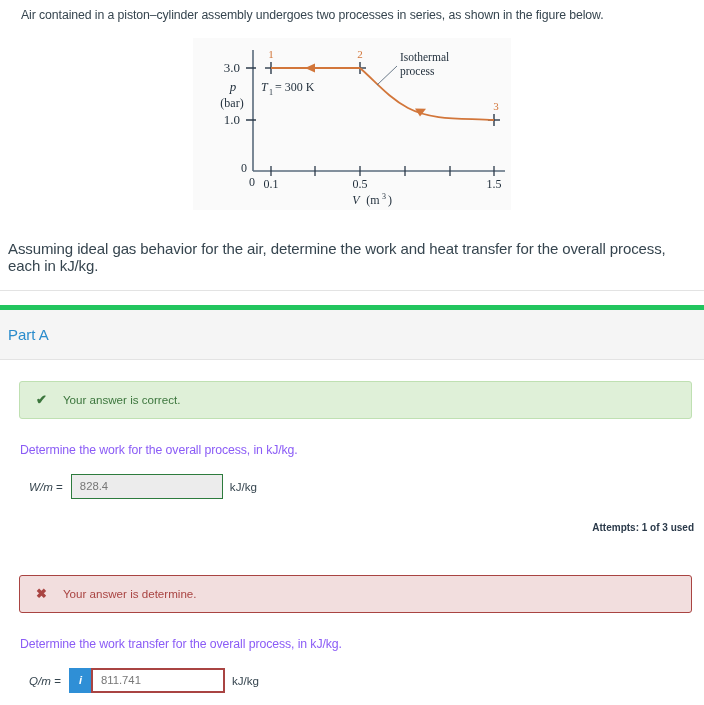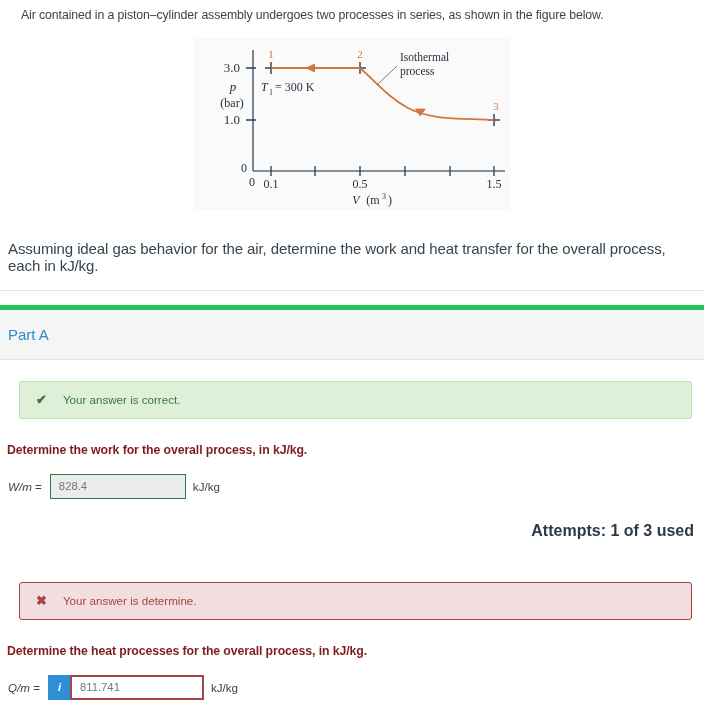--- a/index.html
+++ b/index.html
@@ -81,29 +81,28 @@
     border: 1px solid #a94442;
     color: #a94442;
     margin: 21px 12px 0 19px;
   }
   .alert-icon { font-size: 13px; margin-right: 16px; font-weight: bold; }
   .alert-text { font-size: 11.6px; }
 
   
   .prompt {
     font-size: 12.3px;
-    color: #7f1d1d;
-    padding: 24px 8px 0 7px;
+    color: #8b5cf6;
+    padding: 24px 8px 0 20px;
     letter-spacing: -0.1px;
-    font-weight: bold;
   }
   .answer-row {
     display: flex;
     align-items: center;
-    padding: 17px 8px 0 8px;
+    padding: 17px 8px 0 29px;
   }
   .var-label {
     font-size: 11.6px;
     color: #36454f;
     margin-right: 8px;
     white-space: nowrap;
   }
   .var-label i { font-style: italic; }
 
   .info-badge {
@@ -125,36 +124,36 @@
     width: 128px;
     font-size: 11.3px;
     padding: 0 8px;
     color: #777777;
     font-family: "Liberation Sans", sans-serif;
     outline: none;
   }
   .ans-input.correct {
     border: 1px solid #2d7b3d;
     background: #ececec;
-    width: 136px;
+    width: 152px;
   }
   .ans-input.incorrect {
     border: 2px solid #a94442;
     background: #ffffff;
     width: 134px;
   }
   .unit {
     font-size: 11.6px;
     color: #36454f;
     margin-left: 7px;
   }
 
   .attempts {
     text-align: right;
-    font-size: 16px;
+    font-size: 10px;
     font-weight: bold;
     color: #2b3a4a;
     padding: 23px 10px 0 0;
   }
 
   .spacer-20 { height: 21px; }
 </style>
 </head>
 <body>
 
@@ -254,21 +253,21 @@
   <div class="attempts">Attempts: 1 of 3 used</div>
 
   <div class="spacer-20"></div>
 
 
   <div class="alert alert-danger">
     <span class="alert-icon">✖</span>
     <span class="alert-text">Your answer is determine.</span>
   </div>
 
-  <div class="prompt">Determine the heat processes for the overall process, in kJ/kg.</div>
+  <div class="prompt">Determine the work transfer for the overall process, in kJ/kg.</div>
 
   <div class="answer-row">
     <span class="var-label">
       <i>Q/m</i>
       <span>=</span>
     </span>
     <span class="info-badge">i</span>
     <input class="ans-input incorrect" type="text" value="811.741" style="">
     <span class="unit">kJ/kg</span>
   </div>

